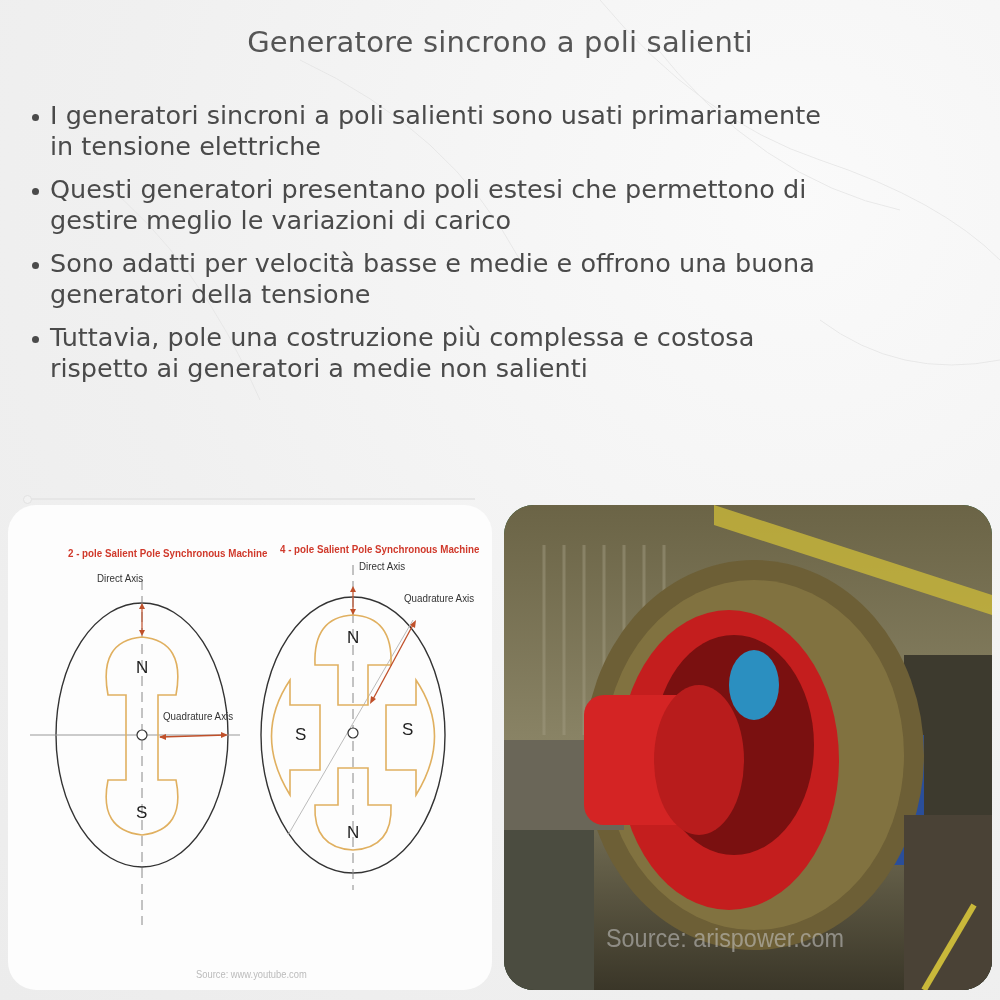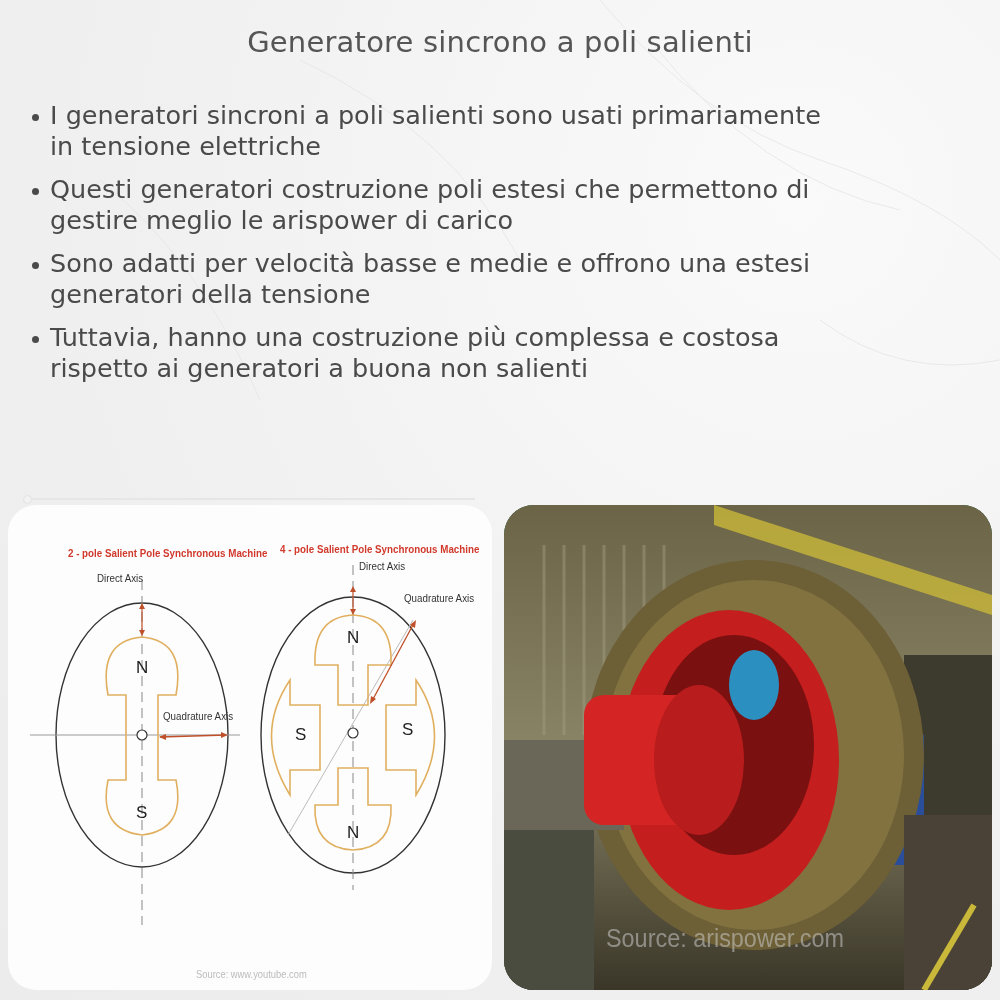--- a/index.html
+++ b/index.html
@@ -39,32 +39,32 @@
 <div class="title">Generatore sincrono a poli salienti</div>
 
 <ul class="bullets">
   <li>
     <span class="dot"></span>
     <div>I generatori sincroni a poli salienti sono usati primariamente</div>
     <div>in tensione elettriche</div>
   </li>
   <li>
     <span class="dot"></span>
-    <div>Questi generatori costruzione poli estesi che permettono di</div>
-    <div>gestire meglio le arispower di carico</div>
+    <div>Questi generatori presentano poli estesi che permettono di</div>
+    <div>gestire meglio le variazioni di carico</div>
   </li>
   <li>
     <span class="dot"></span>
-    <div>Sono adatti per velocità basse e medie e offrono una estesi</div>
+    <div>Sono adatti per velocità basse e medie e offrono una buona</div>
     <div>generatori della tensione</div>
   </li>
   <li>
     <span class="dot"></span>
-    <div>Tuttavia, hanno una costruzione più complessa e costosa</div>
-    <div>rispetto ai generatori a buona non salienti</div>
+    <div>Tuttavia, pole una costruzione più complessa e costosa</div>
+    <div>rispetto ai generatori a medie non salienti</div>
   </li>
 </ul>
 
 <div class="divider"></div>
 
 <div class="card-left">
   <svg width="484" height="485" style="position:absolute;left:0;top:0">
 
     <g>
       <ellipse cx="134" cy="230" rx="86" ry="132" fill="none" stroke="#333" stroke-width="1.4"></ellipse>

